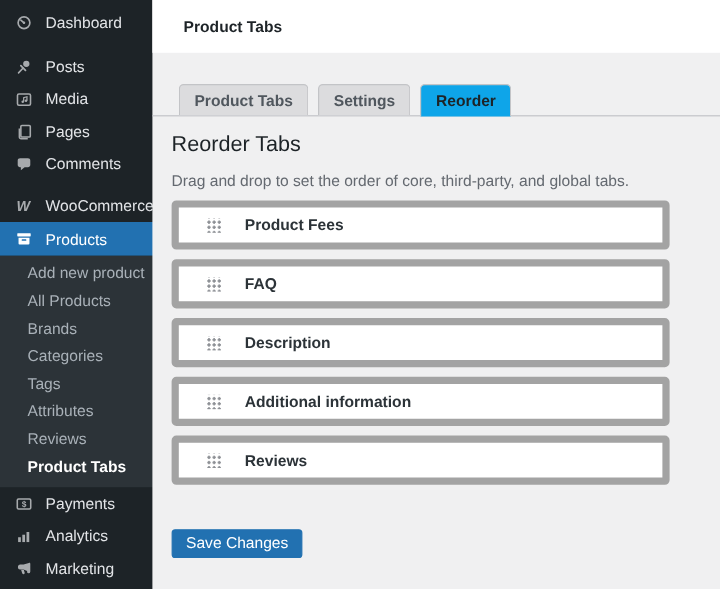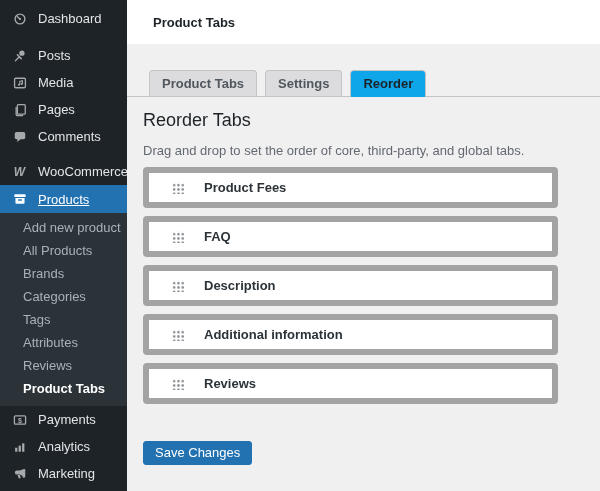--- a/index.html
+++ b/index.html
@@ -9,21 +9,21 @@
 
   
   .sidebar { position:absolute; left:0; top:0; width:149px; height:491px;
              background:#1d2327; color:#f0f0f1; font-size:13px; padding-top:5px; }
   .mi { display:flex; align-items:center; height:27px; padding-left:10px; cursor:pointer; }
   .mi .ic { width:15px; height:15px; margin-left:2px; margin-right:11px; color:#a7aaad;
             display:flex; align-items:center; justify-content:center; flex:0 0 15px; }
   .mi .lbl { color:#e2e4e7; white-space:nowrap; }
   .mi.active { background:#2271b1; height:28px; position:relative; }
   .mi.active .ic { color:#fff; }
-  .mi.active .lbl { color:#fff;text-decoration:underline; }
+  .mi.active .lbl { color:#fff; }
   .mi.active::after { content:""; position:absolute; right:0; top:50%; margin-top:-8px;
                       width:0; height:0; border:8px solid transparent; border-left:none;
                       border-right:8px solid #f0f0f1; }
   .msep-lg { height:10px; } .msep-sm { height:8px; }
   .wglyph { font-weight:bold; font-size:12px; color:#a7aaad; font-style:italic; }
   .submenu { background:#2c3338; padding:3px 0 6px 0; }
   .smi { display:block; height:23px; line-height:23px; padding-left:23px; font-size:13px;
          color:#a9b1b8; cursor:pointer; white-space:nowrap; }
   .smi.current { color:#ffffff; font-weight:bold; }
 

